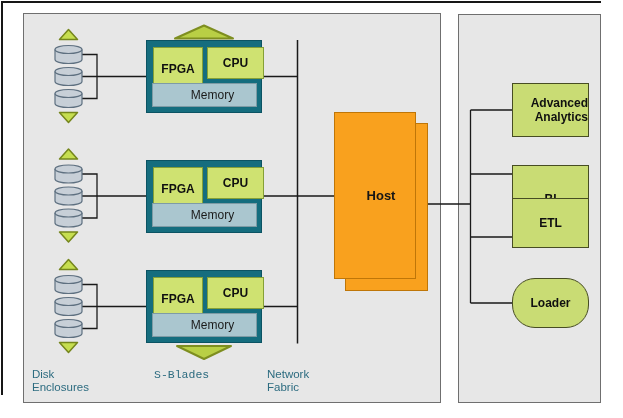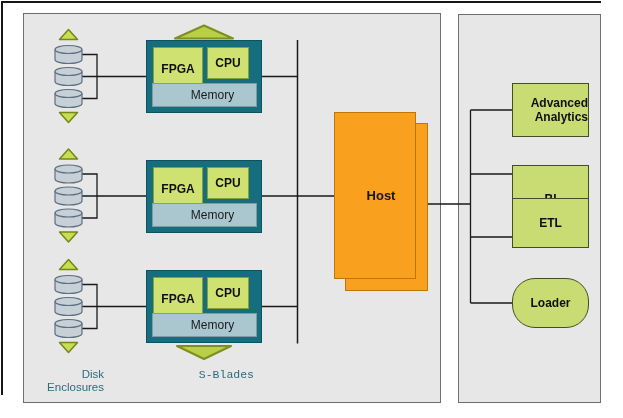--- a/index.html
+++ b/index.html
@@ -13,41 +13,41 @@
 
   svg.lines{position:absolute;left:0;top:0;width:623px;height:418px;pointer-events:none;}
 
   .sblade{position:absolute;left:146px;width:116px;height:73px;background:#156D7E;
     border:1px solid #0B5363;box-sizing:border-box;}
   .sb-1{top:40px;} .sb-2{top:160px;} .sb-3{top:270px;}
   .chip{position:absolute;background:#CFE271;border:1px solid #85A037;box-sizing:border-box;
     display:flex;align-items:center;justify-content:center;
     font-size:12px;font-weight:bold;color:#101010;}
   .chip-fpga{left:6px;top:6px;width:50px;height:44px;}
-  .chip-cpu{left:60px;top:6px;width:42px;height:32px;}
+  .chip-cpu{left:60px;top:6px;width:57px;height:32px;}
   .chip-mem{left:5px;top:42px;width:105px;height:24px;background:#AAC6CF;border:1px solid #7E9BA5;
     font-weight:normal;color:#1b1b1b;padding-left:16px;}
 
   .host-back{position:absolute;left:345px;top:123px;width:83px;height:168px;
     background:#F9A11E;border:1px solid #BF7608;box-sizing:border-box;}
   .host-front{position:absolute;left:334px;top:112px;width:82px;height:167px;
     background:#F9A11E;border:1px solid #BF7608;box-sizing:border-box;
     display:flex;align-items:center;justify-content:center;
     font-size:13px;font-weight:bold;color:#161616;padding-left:12px;}
 
   .app-box{position:absolute;left:512px;width:77px;background:#C9DC74;border:1px solid #474D23;
     box-sizing:border-box;display:flex;align-items:center;justify-content:center;
     text-align:right;font-size:12px;font-weight:bold;color:#101010;line-height:14px;}
   .app-1{top:83px;height:54px;}
   .app-2{top:144px;height:68px;margin-top:21px;}
   .app-3{top:198px;height:50px;}
   .app-4{top:278px;height:50px;border-radius:23px;}
 
   .col-label{position:absolute;top:368px;color:#2D6C80;font-size:11.5px;line-height:13px;
-    text-align:right;}
+    text-align:left;}
   .lbl-disks{left:32px;width:72px;}
   .lbl-sblades{left:154px;width:100px;font-family:Liberation Mono, monospace;}
   .lbl-fabric{left:267px;width:62px;}
 </style>
 </head>
 <body>
 
 <div class="canvas">
 
   <div class="panel panel-left"></div>
@@ -139,14 +139,15 @@
   <div class="host-back"></div>
   <div class="host-front">Host</div>
 
   <div class="app-box app-1">Advanced Analytics</div>
   <div class="app-box app-2">BI</div>
   <div class="app-box app-3">ETL</div>
   <div class="app-box app-4">Loader</div>
 
   <div class="col-label lbl-disks">Disk Enclosures</div>
   <div class="col-label lbl-sblades">S-Blades</div>
+  <div class="col-label lbl-fabric">Network Fabric</div>
 
 </div>
 
 </body></html>

